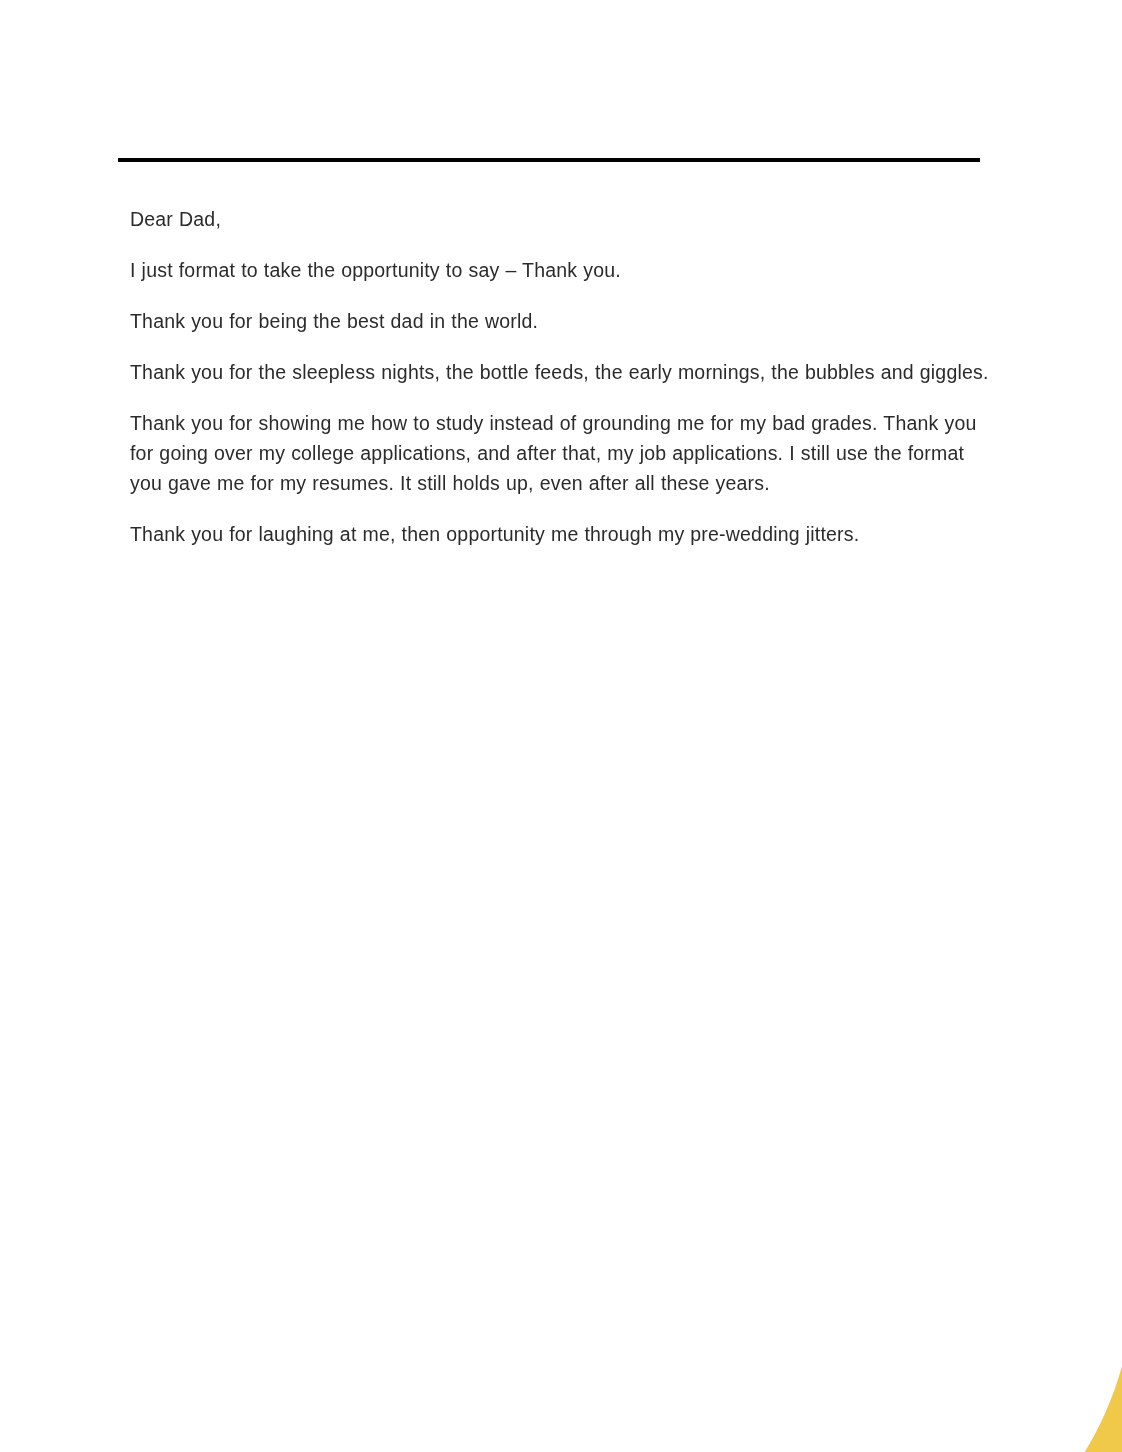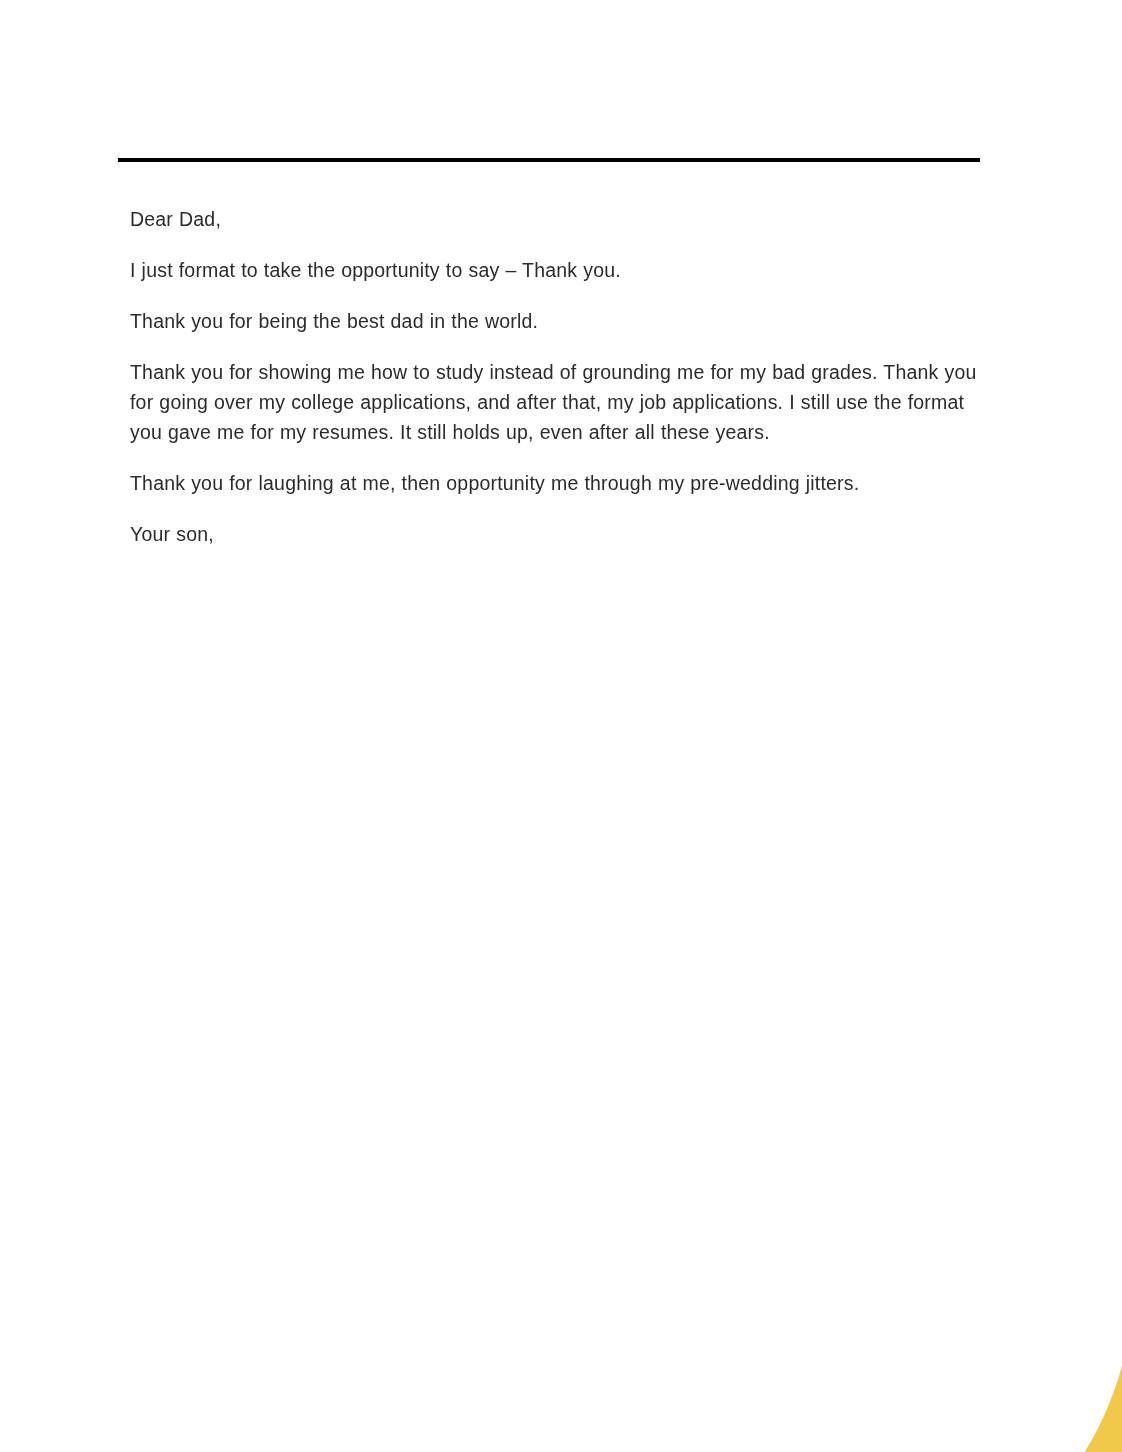--- a/index.html
+++ b/index.html
@@ -111,23 +111,23 @@
 
 <div class="page">
 
 
   <div class="rule"></div>
 
   <div class="letter">
     <p>Dear Dad,</p>
     <p>I just format to take the opportunity to say – Thank you.</p>
     <p>Thank you for being the best dad in the world.</p>
+    <p>Thank you for the sleepless nights, the bottle feeds, the early mornings, the bubbles and giggles.</p>
     <p>Thank you for showing me how to study instead of grounding me for my bad grades. Thank you for going over my college applications, and after that, my job applications. I still use the format you gave me for my resumes. It still holds up, even after all these years.</p>
     <p>Thank you for laughing at me, then opportunity me through my pre-wedding jitters.</p>
-    <p>Your son,</p>
   </div>
 
   <div class="corner-wedge">
     <svg width="70" height="115" viewBox="0 0 70 115" aria-hidden="true">
       <path d="M70 0 C 62 40, 46 82, 24 115 L 70 115 Z" fill="#f0c84a"></path>
     </svg>
   </div>
 
 </div>
 

